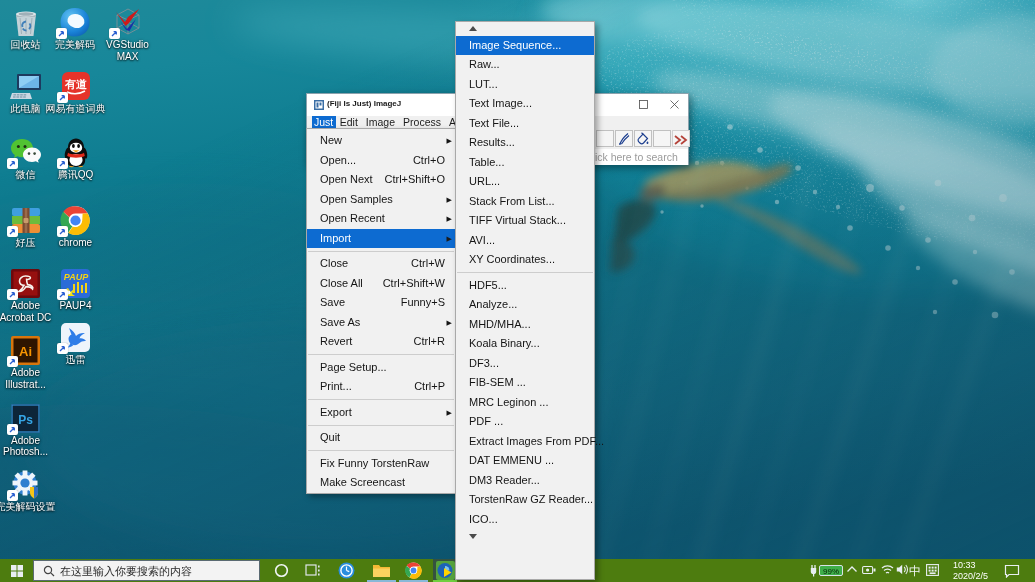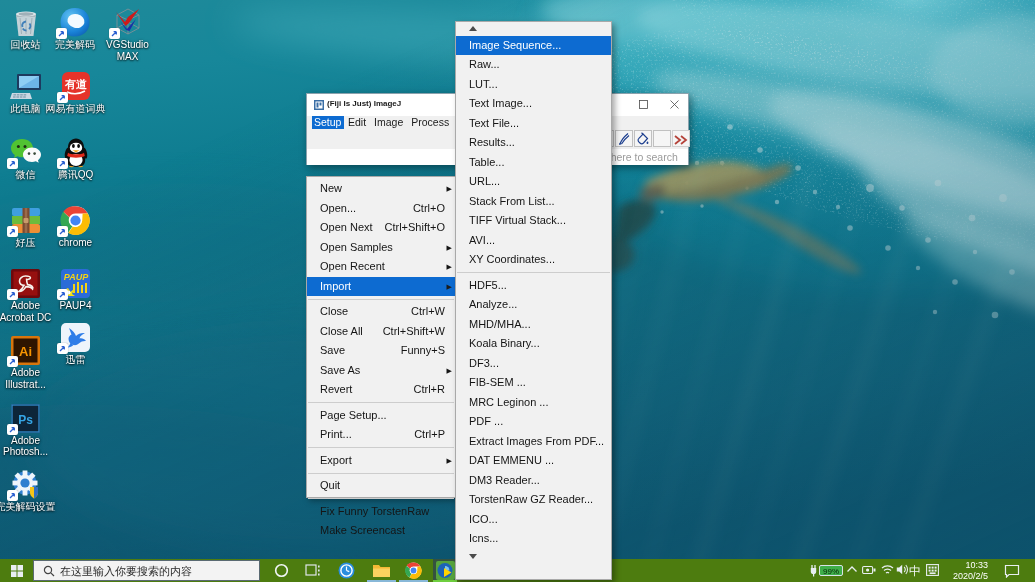--- a/index.html
+++ b/index.html
@@ -30,33 +30,33 @@
   #fsearch .stx{position:absolute;left:278px;top:2px;font-size:10.5px;color:#9b9b9b;}
   
   .menu{position:absolute;background:#f1f1f1;border:1px solid #a9a9a9;box-sizing:border-box;
     box-shadow:3px 3px 6px rgba(0,0,0,.35);font-size:11px;color:#151515;}
   .mi{position:relative;height:19.5px;line-height:19.5px;padding-left:13px;white-space:nowrap;}
   .mi .sh{position:absolute;right:10px;top:0;}
   .mi .ar{position:absolute;right:3px;top:0px;font-size:7px;}
   .mi.hl{background:#0d6bd1;color:#fff;}
   .msep{height:6px;position:relative;}
   .msep:after{content:"";position:absolute;left:1px;right:1px;top:2.5px;border-top:1px solid #cdcdcd;}
-  #filemenu{left:306px;top:128px;width:150px;height:322px;padding-top:2px;margin-top:48px;}
-  #submenu{left:455px;top:21px;width:157px;height:559px;}
+  #filemenu{left:306px;top:128px;width:150px;height:366px;padding-top:2px;}
+  #submenu{left:455px;top:21px;width:140px;height:559px;}
   .scrrow{height:13.5px;position:relative;}
   .scrrow svg{position:absolute;left:13px;top:4px;}
   
   #taskbar{position:absolute;left:0;top:559px;width:1035px;height:23px;background:#4d7c0f;}
   #tsearch{position:absolute;left:33px;top:1px;width:227px;height:21px;background:#f3f3f3;
      border:1px solid #5a6a72;box-sizing:border-box;}
   #tsearch .stext{position:absolute;left:26px;top:3px;font-size:11px;color:#2a2a2a;}
   .tbicon{position:absolute;top:3px;}
   .runline{position:absolute;top:21px;height:2px;background:#88b8d8;}
   .trayic{position:absolute;top:5px;}
-  #clockbox{position:absolute;right:47px;top:1px;text-align:right;font-size:9px;line-height:10.5px;color:#fff;}
+  #clockbox{position:absolute;right:47px;top:1px;text-align:left;font-size:9px;line-height:10.5px;color:#fff;}
 </style>
 </head>
 <body>
 <div id="desktop">
 <svg id="bg" width="1035" height="582" viewBox="0 0 1035 582">
   <defs>
     <linearGradient id="base" x1="0" y1="0" x2="0.22" y2="1">
       <stop offset="0" stop-color="#1f8a9a"></stop>
       <stop offset="0.14" stop-color="#17879a"></stop>
       <stop offset="0.3" stop-color="#0f7d91"></stop>
@@ -472,21 +472,21 @@
       <svg width="9" height="9" viewBox="0 0 9 9" style="margin-top:6px">
             <rect x="0.5" y="0.5" width="8" height="8" fill="none" stroke="#4a4a4a" stroke-width="0.8"></rect>
           </svg>
     </div>
     <div class="capbtn" style="left:356px;">
       <svg width="9" height="9" viewBox="0 0 9 9" style="margin-top:6px">
             <path d="M0.5,0.5 L8.5,8.5 M8.5,0.5 L0.5,8.5" stroke="#4a4a4a" stroke-width="0.8"></path>
           </svg>
     </div>
   </div>
-  <div id="fmenubar"><span style="margin-left:4.5px;padding:0 2.5px" class="sel">Setup</span><span>Edit</span><span>Image</span><span>Process</span><span>Analyze</span></div>
+  <div id="fmenubar"><span style="margin-left:4.5px;padding:0 2.5px" class="sel">Just</span><span>Edit</span><span>Image</span><span>Process</span><span>Analyze</span></div>
   <div id="ftoolbar">
     <div class="tbtn" style="left:289px"></div>
     <div class="tbtn" style="left:308px">
       <svg width="14" height="14" viewBox="0 0 14 14" style="margin:1px 0 0 1px">
         <path d="M3,12 C4,9 8,4 11,1.5 M4.5,12 C6,9.5 9.5,5.5 12,3.5" stroke="#1d3f8f" stroke-width="1.2" fill="none"></path>
         <path d="M2,13 L4.5,12.2 L2.6,10.8 Z" fill="#1d3f8f"></path>
       </svg>
     </div>
     <div class="tbtn" style="left:327px">
       <svg width="14" height="14" viewBox="0 0 14 14" style="margin:1px 0 0 1px">
@@ -659,20 +659,19 @@
   <div class="mi">Koala Binary...</div>
   <div class="mi">DF3...</div>
   <div class="mi">FIB-SEM ...</div>
   <div class="mi">MRC Leginon ...</div>
   <div class="mi">PDF ...</div>
   <div class="mi">Extract Images From PDF...</div>
   <div class="mi">DAT EMMENU ...</div>
   <div class="mi">DM3 Reader...</div>
   <div class="mi">TorstenRaw GZ Reader...</div>
   <div class="mi">ICO...</div>
-  <div class="mi">Icns...</div>
   <div class="scrrow">
         <svg width="8" height="5" viewBox="0 0 8 5" style="top:5px">
           <path d="M0,0 L8,0 L4,5 Z" fill="#4a4a4a"></path>
         </svg>
       </div>
 </div>
 </div>
 
 </body></html>

